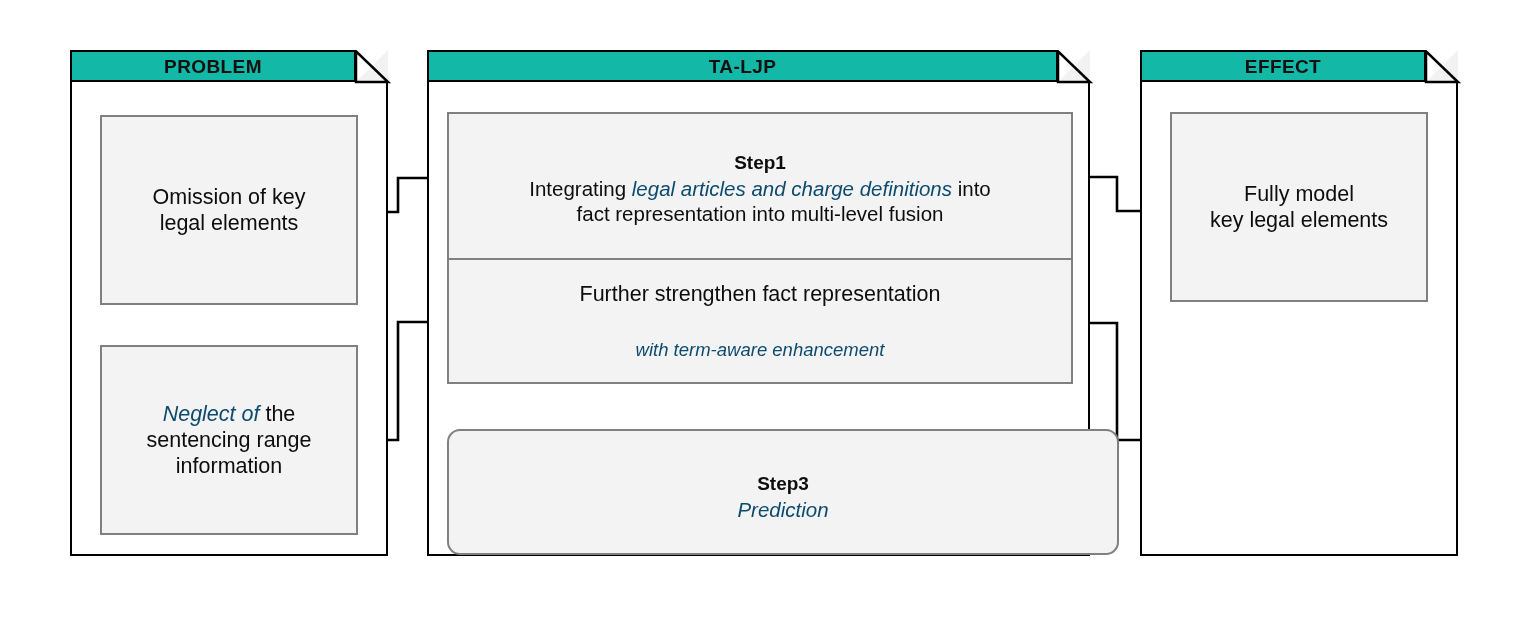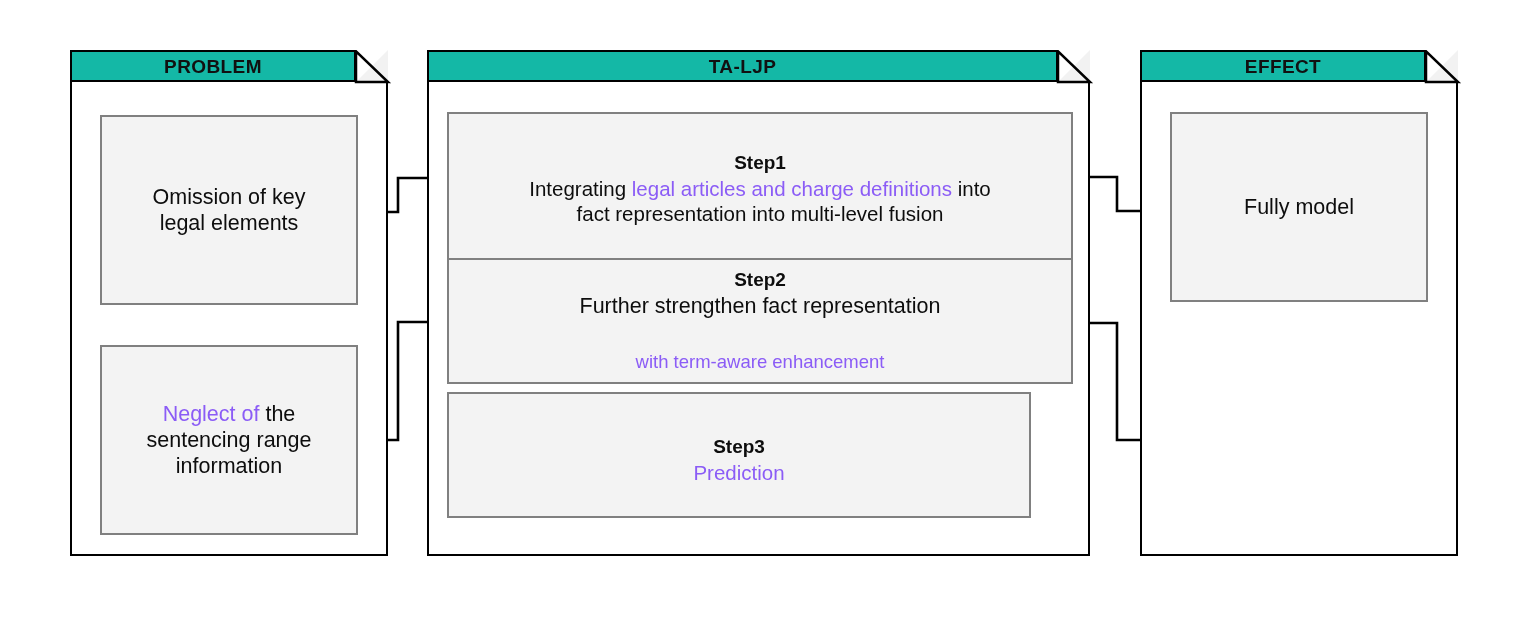--- a/index.html
+++ b/index.html
@@ -80,21 +80,21 @@
     background: #f3f3f3;
     display: flex;
     flex-direction: column;
     align-items: center;
     justify-content: center;
     text-align: center;
     padding: 4px 8px;
   }
 
   .t-black  { color: #0d0d0d; }
-  .t-gray   { color: #8b5cf6; }
+  .t-gray   { color: #0c4a6e; font-style: italic; }
 
   .line {
     display: block;
     width: 100%;
     line-height: 1.22;
   }
 
   .sz-18  { font-size: 18.5px; margin-top: 32px; }
   .sz-20  { font-size: 20.5px; }
   .sz-21  { font-size: 21.5px; }
@@ -186,30 +186,29 @@
       <span class="step-title">Step1</span>
       <span class="line sz-20">
         <span class="t-black">Integrating </span><span class="t-gray">legal articles and charge definitions </span><span class="t-black">into</span>
       </span>
       <span class="line sz-20">
         <span class="t-black">fact representation into multi-level fusion</span>
       </span>
     </div>
 
     <div class="ibox" style="left:20px; top:208px; width:626px; height:126px;">
-      <span class="step-title">Step2</span>
       <span class="line sz-21">
         <span class="t-black">Further strengthen fact representation</span>
       </span>
       <span class="line sz-18">
         <span class="t-gray">with  term-aware enhancement</span>
       </span>
     </div>
 
-    <div class="ibox" style="left:20px; top:342px; width:584px; height:126px;">
+    <div class="ibox" style="left:20px; top:379px; width:672px; height:126px;border-radius:13px;">
       <span class="step-title" style="margin-top:10px;">Step3</span>
       <span class="line sz-20">
         <span class="t-gray">Prediction</span>
       </span>
     </div>
   </div>
 
   <div class="panel" style="left:1140px; top:50px; width:318px; height:506px;padding-left:20px;">
     <div class="panel-body"></div>
     <div class="panel-header" style="width:286px;">
@@ -217,17 +216,20 @@
     </div>
     <div class="fold" style="left:286px;"></div>
     <svg class="fold-line" style="left:284px;" viewBox="0 0 45 45">
       <path d="M 2,1.3 L 2,32 L 34,32 Z" fill="none" stroke="#000000" stroke-width="2.5"></path>
     </svg>
 
     <div class="ibox" style="left:30px; top:62px; width:258px; height:190px;">
       <span class="line sz-21">
         <span class="t-black">Fully model</span>
       </span>
+      <span class="line sz-21">
+        <span class="t-black">key legal elements</span>
+      </span>
     </div>
 
   </div>
 
 </div>
 
 </body></html>

